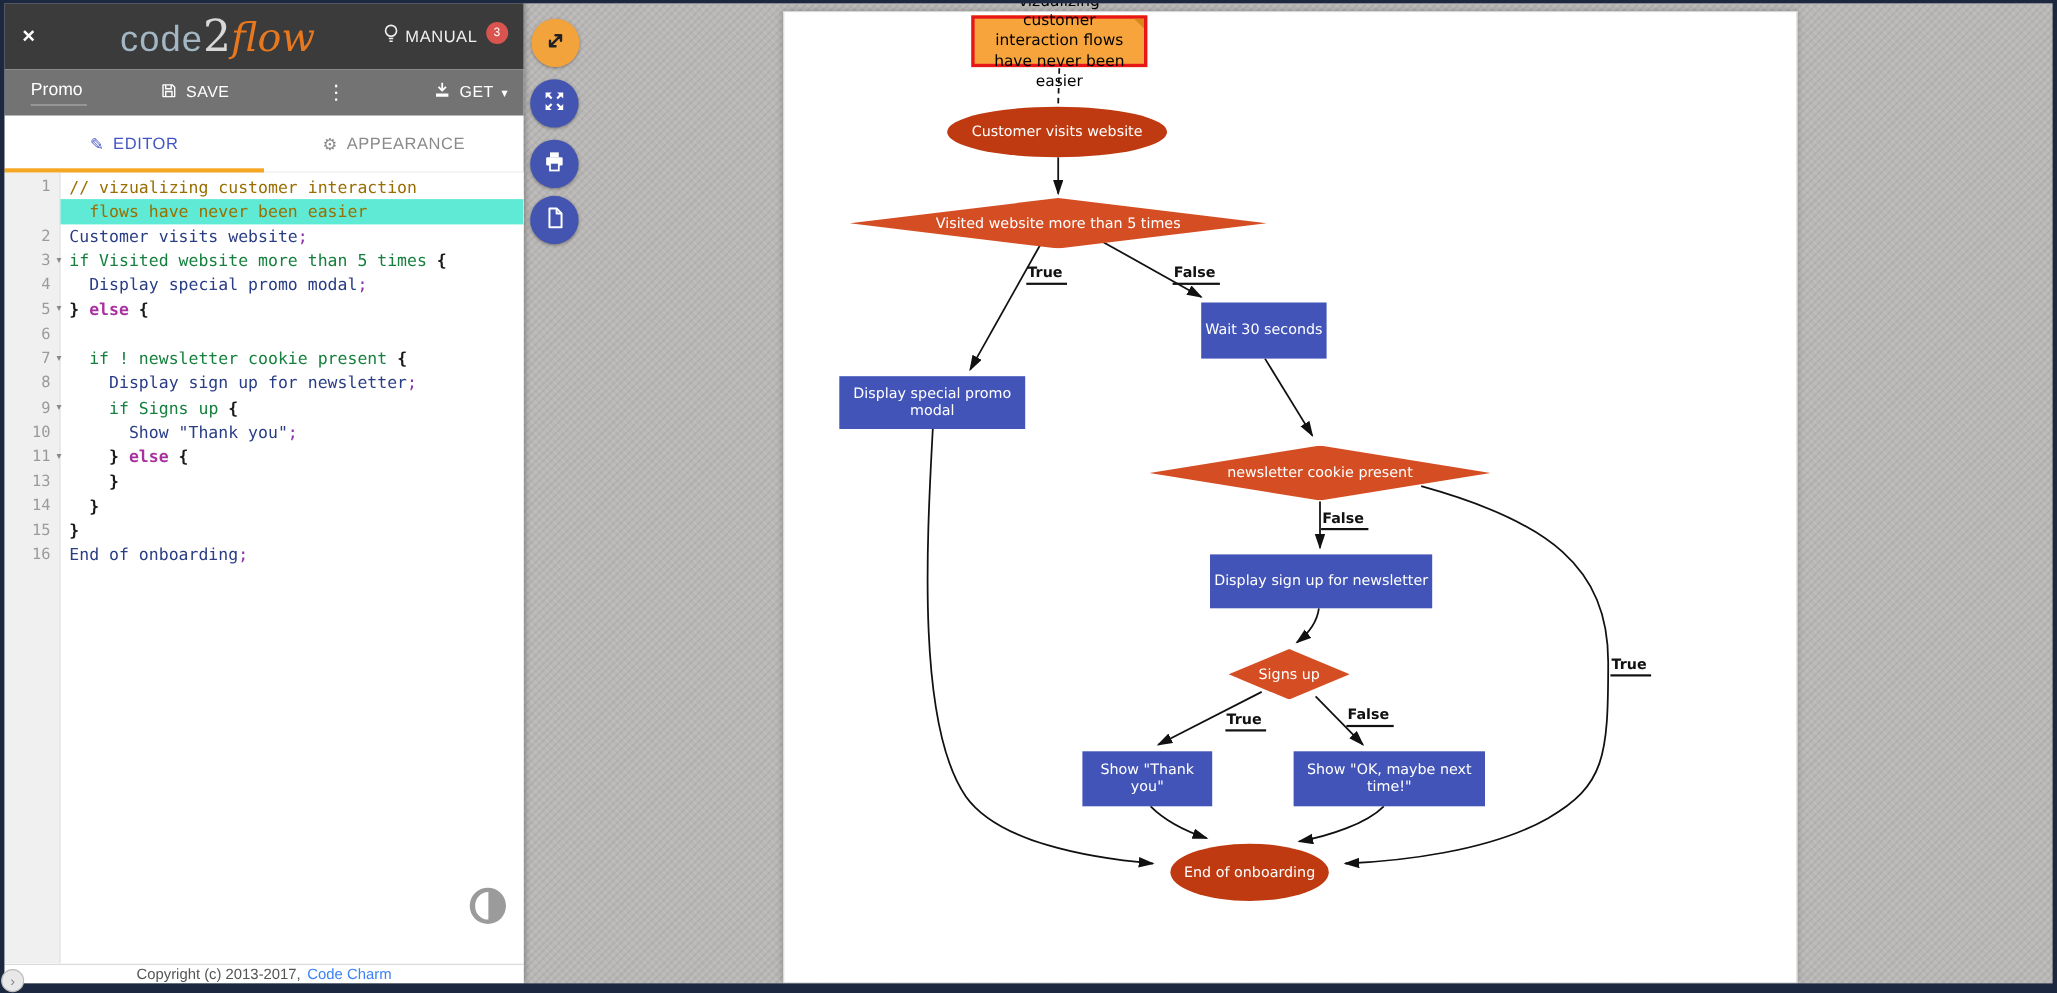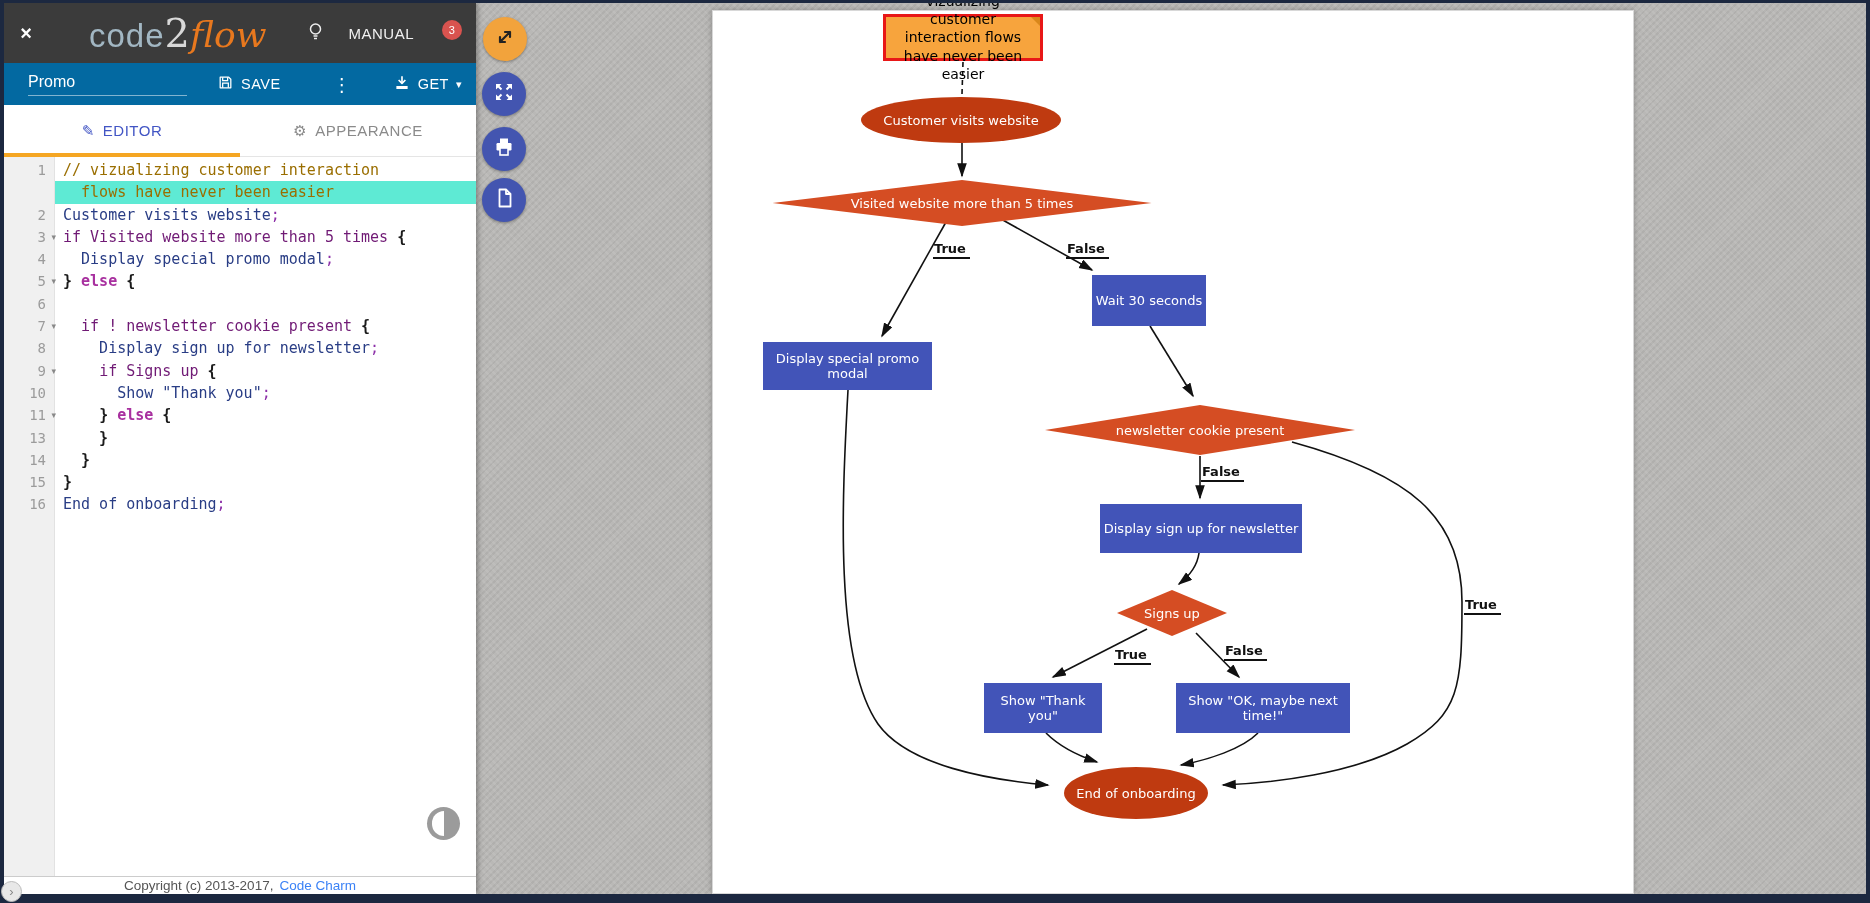--- a/index.html
+++ b/index.html
@@ -25,25 +25,25 @@
 
   
   .panel{position:absolute;left:4px;top:3px;width:472px;height:891px;background:#fff;
          display:flex;flex-direction:column;z-index:10;box-shadow:2px 0 5px rgba(0,0,0,.3);}
   .hdr{height:60px;background:#3b3b3b;display:flex;align-items:center;flex:none;color:#eee;}
   .hdr .close{width:44px;text-align:center;font-size:20px;font-weight:bold;color:#fff;cursor:pointer;}
   .logo{flex:1;text-align:center;white-space:nowrap;}
   .logo .l-code{font-size:33px;color:#a2b7c3;letter-spacing:1px;}
   .logo .l-two{font-size:40px;color:#d8d8d8;font-family:"DejaVu Serif",serif;}
   .logo .l-flow{font-size:36px;color:#e8781e;font-style:italic;font-family:"DejaVu Serif",serif;}
-  .manual{display:flex;align-items:center;gap:24px;padding-right:14px;font-size:15px;letter-spacing:.5px;color:#f0f0f0;cursor:pointer;}
+  .manual{display:flex;align-items:center;gap:4px;padding-right:14px;font-size:15px;letter-spacing:.5px;color:#f0f0f0;cursor:pointer;}
   .badge{width:20px;height:20px;border-radius:50%;background:#d9534f;color:#fff;font-size:11px;
          display:flex;align-items:center;justify-content:center;margin-left:4px;margin-top:-6px;}
 
-  .tbar{height:42px;background:#0369a1;flex:none;display:flex;align-items:center;color:#fff;padding:0 14px 0 24px;}
+  .tbar{height:42px;background:#737373;flex:none;display:flex;align-items:center;color:#fff;padding:0 14px 0 24px;gap:36px;}
   .title-input{width:168px;font-size:16px;color:#fff;border-bottom:1px solid rgba(255,255,255,.5);
                padding-bottom:4px;cursor:text;}
   .tbtn{display:flex;align-items:center;gap:7px;font-size:14.5px;letter-spacing:.5px;cursor:pointer;}
   .save{margin-left:30px;}
   .kebab{margin-left:46px;font-size:18px;font-family:"DejaVu Sans",sans-serif;cursor:pointer;padding:0 6px;}
   .get{margin-left:36px;align-items:center;}
   .caret{font-size:11px;font-family:"DejaVu Sans",sans-serif;}
 
   .tabs{height:52px;flex:none;display:flex;border-bottom:1px solid #e5e5e5;position:relative;}
   .tab{width:50%;display:flex;align-items:center;justify-content:center;gap:8px;font-size:15px;
@@ -55,21 +55,21 @@
 
   
   .ed{flex:1;position:relative;overflow:hidden;background:#fff;cursor:text;}
   .gutterbg{position:absolute;left:0;top:0;bottom:0;width:51px;background:#f0f0f0;border-right:1px solid #e2e2e2;}
   .rows{position:absolute;left:0;top:2px;right:0;}
   .crow{display:flex;height:22.3px;line-height:22.3px;font-family:"DejaVu Sans Mono",monospace;font-size:15px;white-space:pre;}
   .gut{width:51px;flex:none;color:#9b9b9b;text-align:right;padding-right:9px;position:relative;font-size:14px;}
   .fold{position:absolute;right:-1px;top:0;font-size:9px;color:#888;font-family:"DejaVu Sans",sans-serif;cursor:pointer;}
   .ct{flex:1;padding-left:8px;}
   .ct.hl{background:#5eead4;}
-  .com{color:#9a6e00;} .st{color:#293d85;} .kw{color:#701a75;}
+  .com{color:#9a6e00;} .st{color:#293d85;} .kw{color:#15803d;}
   .el{color:#a8309f;font-weight:bold;} .pu{color:#8c2fa8;} .br{color:#1a1a1a;font-weight:bold;}
 
   .contrast{position:absolute;right:16px;bottom:36px;width:33px;height:33px;border-radius:50%;
             background:#9b9b9b;cursor:pointer;z-index:3;}
   .contrast::before{content:'';position:absolute;left:5px;top:4px;width:12px;height:25px;
             background:#fff;border-radius:13px 0 0 13px;}
 
   .foot{height:18px;flex:none;border-top:1px solid #ccc;display:flex;align-items:center;
         justify-content:center;font-size:13.5px;color:#555;gap:6px;background:#fff;}
   .foot a{color:#3b82f6;text-decoration:none;cursor:pointer;}

